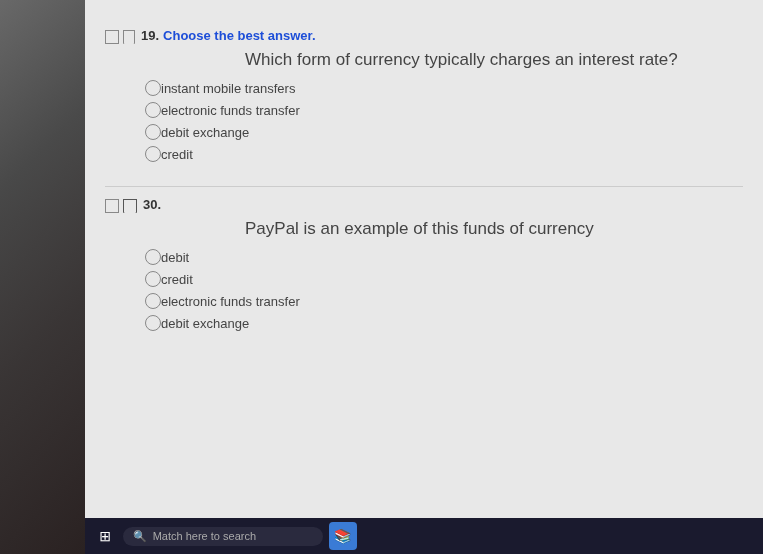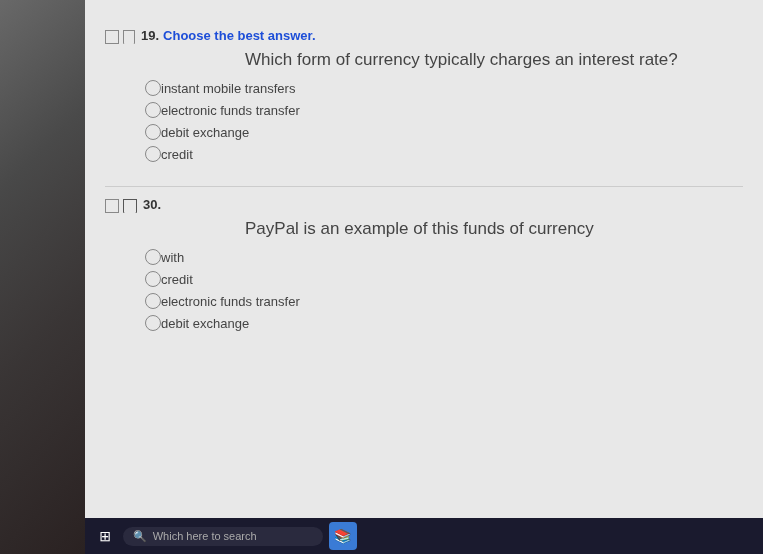--- a/index.html
+++ b/index.html
@@ -242,21 +242,21 @@
       <div class="question-icons">
         <span class="icon-flag"></span>
         <span class="icon-check-bookmark"></span>
       </div>
       <span class="question-number">30.</span>
     </div>
     <div class="question-text">PayPal is an example of this funds of currency</div>
     <div class="answer-options">
       <label class="answer-option">
         <span class="radio-circle"></span>
-        <span class="answer-label">with</span>
+        <span class="answer-label">debit</span>
       </label>
       <label class="answer-option">
         <span class="radio-circle"></span>
         <span class="answer-label">credit</span>
       </label>
       <label class="answer-option">
         <span class="radio-circle"></span>
         <span class="answer-label">electronic funds transfer</span>
       </label>
       <label class="answer-option">
@@ -265,16 +265,16 @@
       </label>
     </div>
   </div>
 
 </div>
 
 <div class="taskbar">
   <div class="taskbar-windows">⊞</div>
   <div class="taskbar-search">
     <span class="taskbar-search-icon">🔍</span>
-    <span class="taskbar-search-text">Which here to search</span>
+    <span class="taskbar-search-text">Match here to search</span>
   </div>
   <div class="taskbar-app-icon">📚</div>
 </div>
 
 </body></html>

